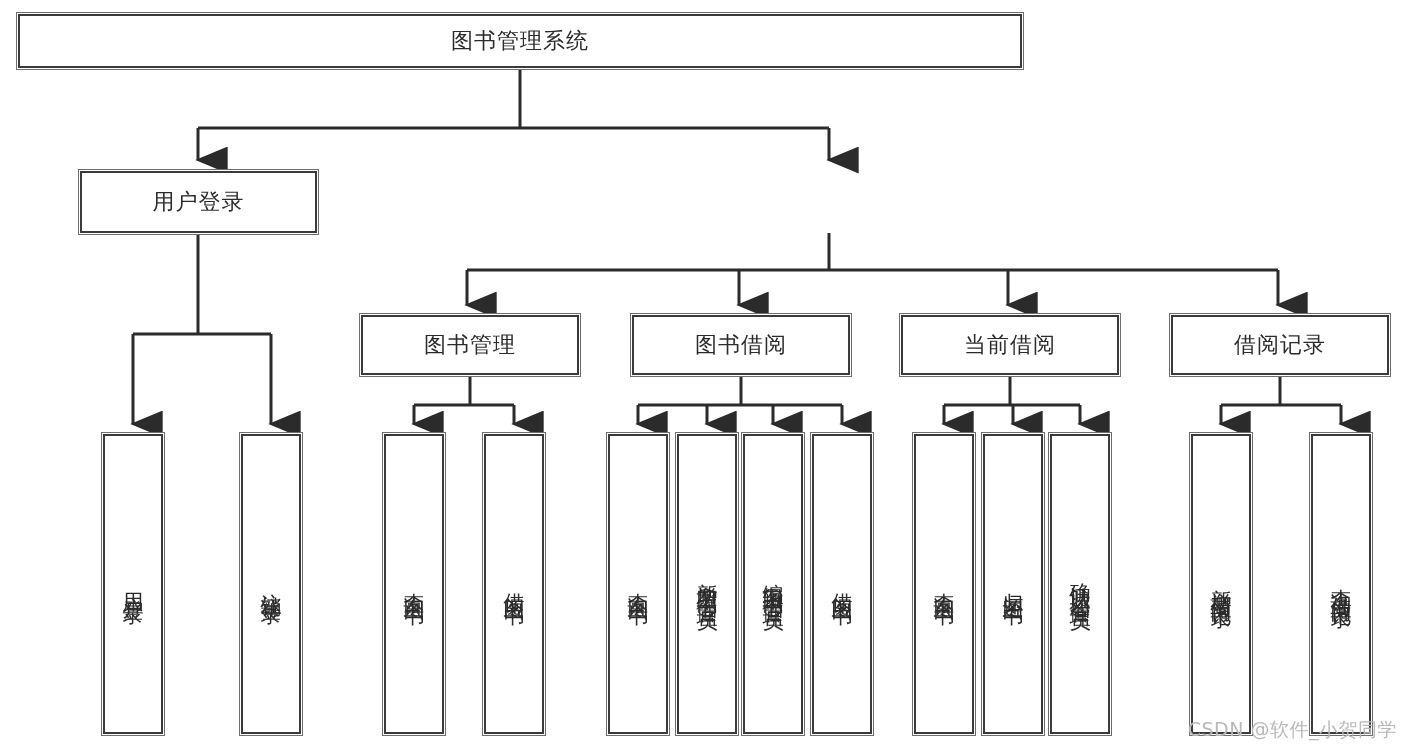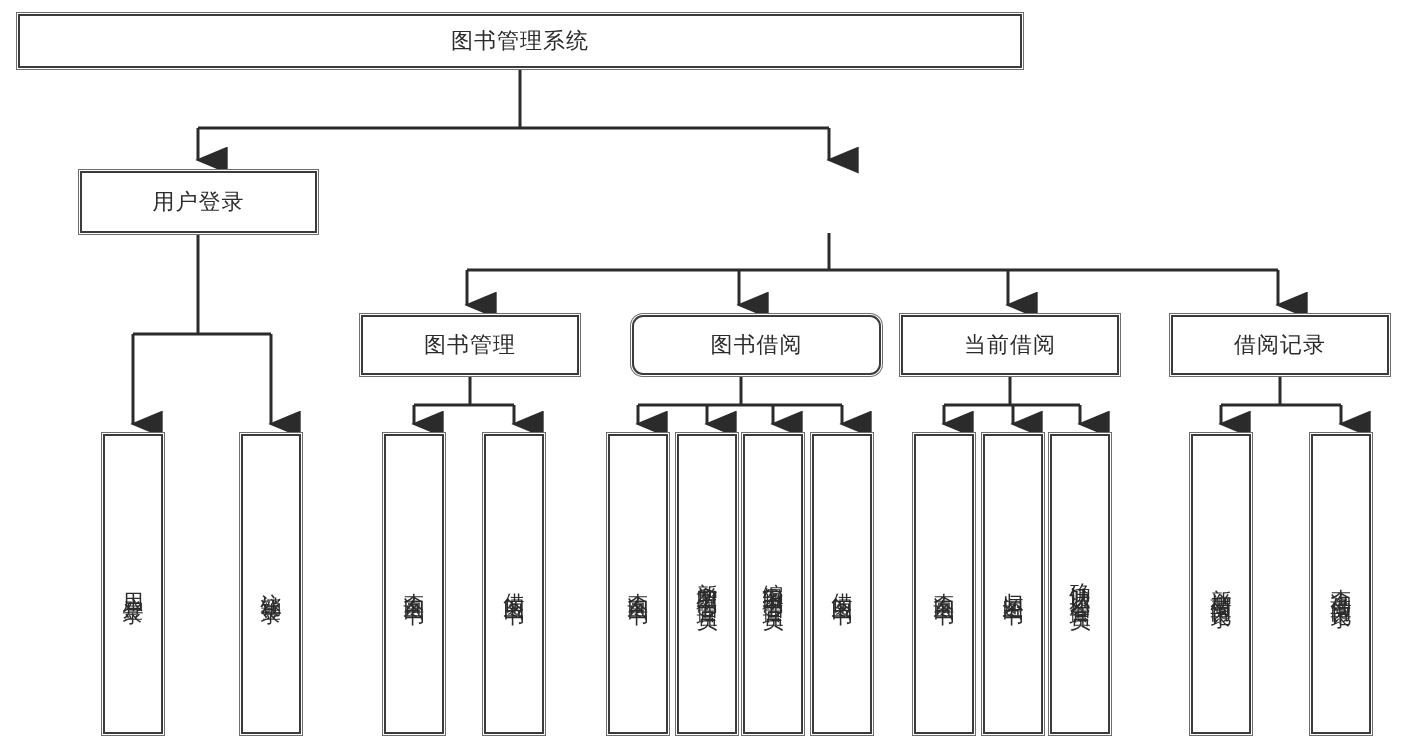--- a/index.html
+++ b/index.html
@@ -127,21 +127,21 @@
     <span class="label">图书管理系统</span>
   </div>
 
   <div class="node horiz" style="left:80px; top:171px; width:237px; height:62px;">
     <span class="label">用户登录</span>
   </div>
 
   <div class="node horiz" style="left:361px; top:315px; width:218px; height:60px;">
     <span class="label">图书管理</span>
   </div>
-  <div class="node horiz" style="left:632px; top:315px; width:249px; height:60px;border-radius:11px;">
+  <div class="node horiz" style="left:632px; top:315px; width:218px; height:60px;">
     <span class="label">图书借阅</span>
   </div>
   <div class="node horiz" style="left:1171px; top:315px; width:218px; height:60px;">
     <span class="label">借阅记录</span>
   </div>
   <div class="node horiz" style="left:901px; top:315px; width:218px; height:60px;">
     <span class="label">当前借阅</span>
   </div>
 
   <div class="node vert" style="left:103px; top:434px; width:60px; height:300px;">
@@ -177,14 +177,15 @@
   <div class="node vert" style="left:1050px; top:434px; width:60px; height:300px;">
     <span class="label">确认归还（管理员）</span>
   </div>
   <div class="node vert" style="left:1191px; top:434px; width:60px; height:300px;">
     <span class="label">新增借阅记录</span>
   </div>
   <div class="node vert" style="left:1311px; top:434px; width:60px; height:300px;">
     <span class="label">查询借阅记录</span>
   </div>
 
+  <div class="watermark">CSDN @软件_小贺同学</div>
 
 </div>
 
 </body></html>

